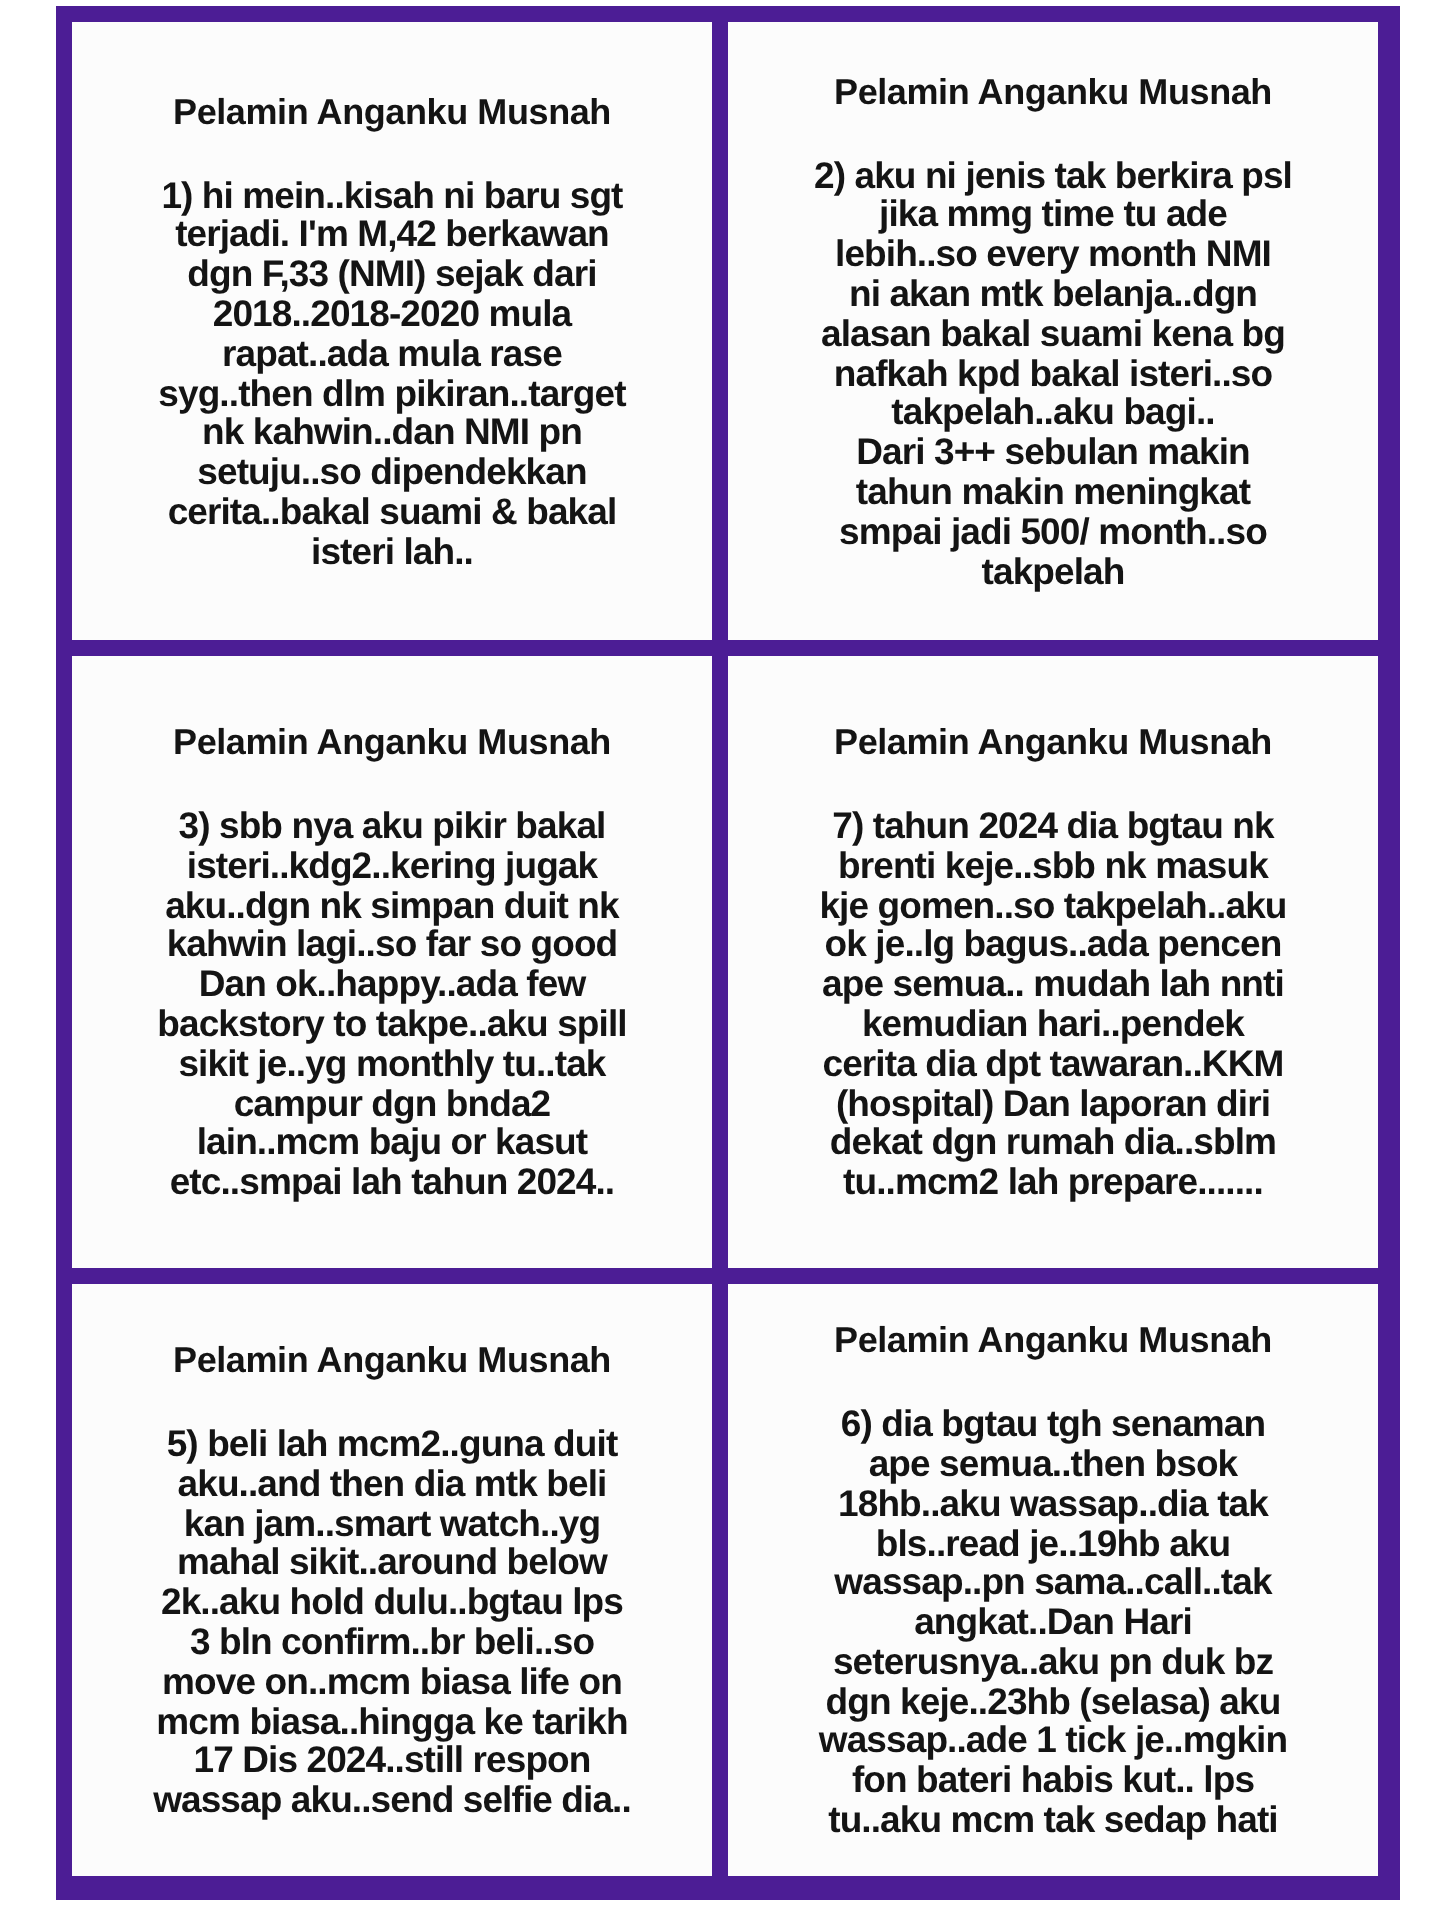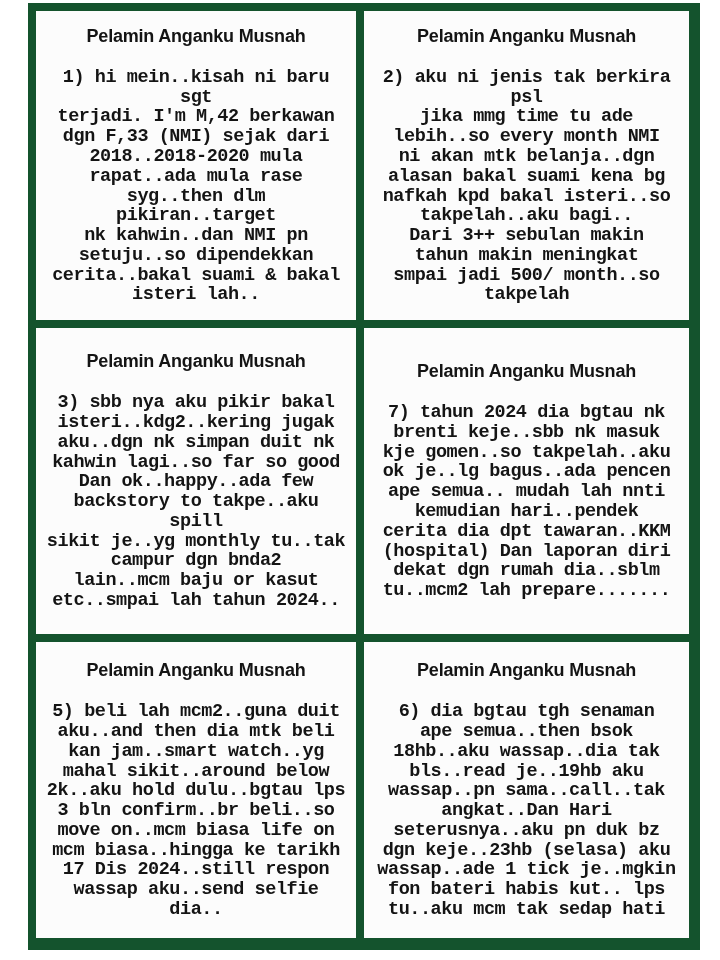--- a/index.html
+++ b/index.html
@@ -15,21 +15,21 @@
     background: #ffffff;
     overflow: hidden;
   }
   .collage {
     position: absolute;
     left: 28px;
     top: 3px;
     width: 672px;
     height: 947px;
     box-sizing: border-box;
-    background: #14532d;
+    background: #4c1d95;
     display: grid;
     grid-template-columns: 320px 325px;
     grid-template-rows: 309px 306px 296px;
     gap: 8px;
     padding: 8px 18px 12px 8px;
   }
   .card {
     background: #fcfcfc;
     display: flex;
     flex-direction: column;
@@ -49,21 +49,20 @@
     color: #141414;
   }
   .card-body {
     margin: 0;
     font-size: 18.5px;
     line-height: 19.8px;
     font-weight: bold;
     letter-spacing: -0.45px;
     color: #141414;
     white-space: pre-line;
-    font-family: Liberation Mono, monospace;
   }
 </style>
 </head>
 <body>
 
 <div class="page">
   <div class="collage">
 
     <div class="card">
       <h2 class="card-title">Pelamin Anganku Musnah</h2>

